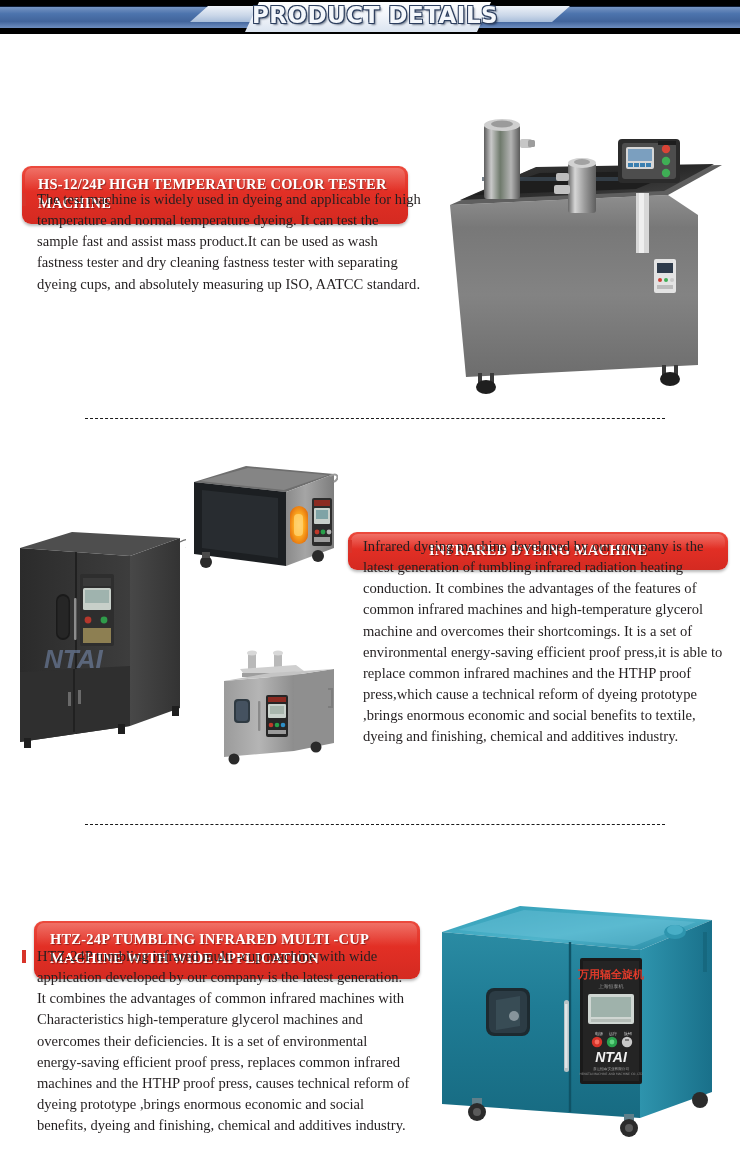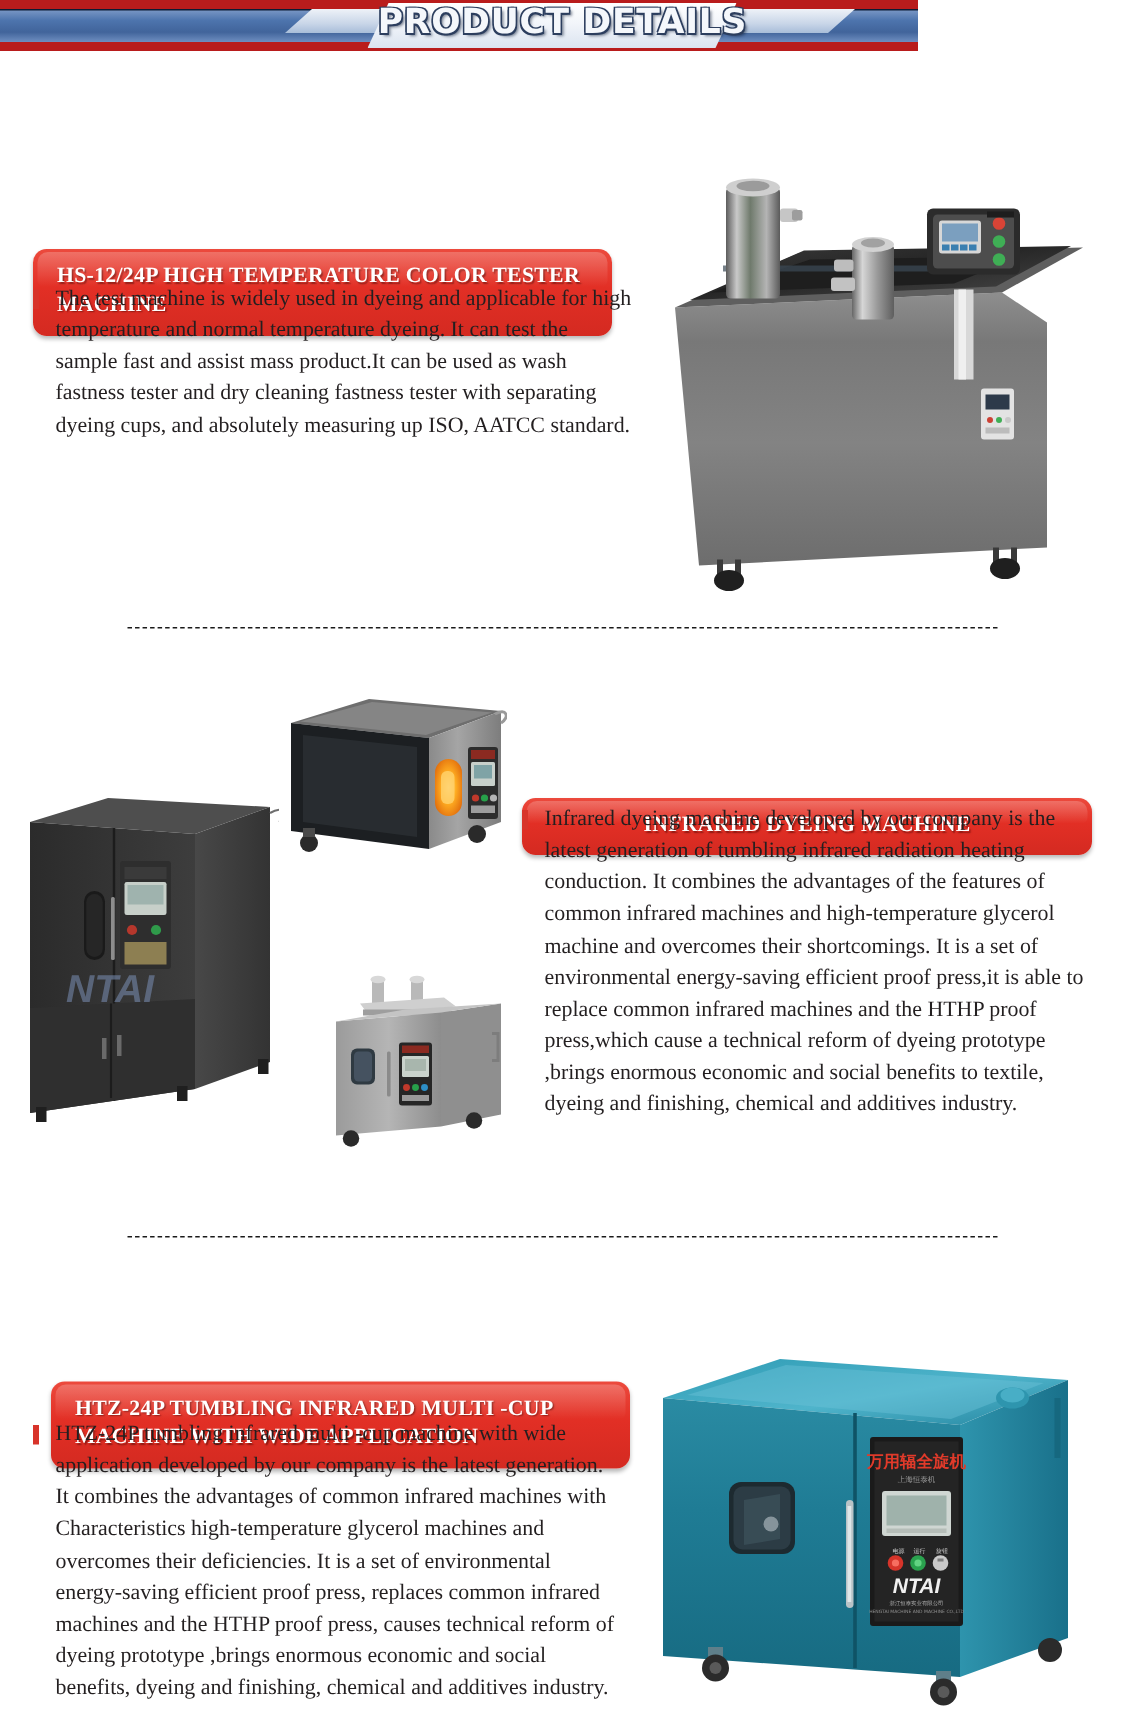--- a/index.html
+++ b/index.html
@@ -8,23 +8,23 @@
     width:750px; height:1153px;
     font-family:"Liberation Serif", serif;
     color:#231f20;
     position:relative;
     overflow:hidden;
   }
 
   
   .banner {
     position:relative;
-    width:612px; height:34px;
+    width:740px; height:34px;
     overflow:hidden;
-    background:#b91c1c;
+    background:#000000;
   }
   .banner-bar {
     position:absolute; left:0; top:6px;
     width:750px; height:22px;
     background:linear-gradient(to bottom,#7d9ac7 0%,#4d74ad 35%,#41649b 70%,#6e8ec0 100%);
   }
   .banner-bar:before {
     content:""; position:absolute; left:0; top:0; width:100%; height:1px;
     background:#0d1b33;
   }

